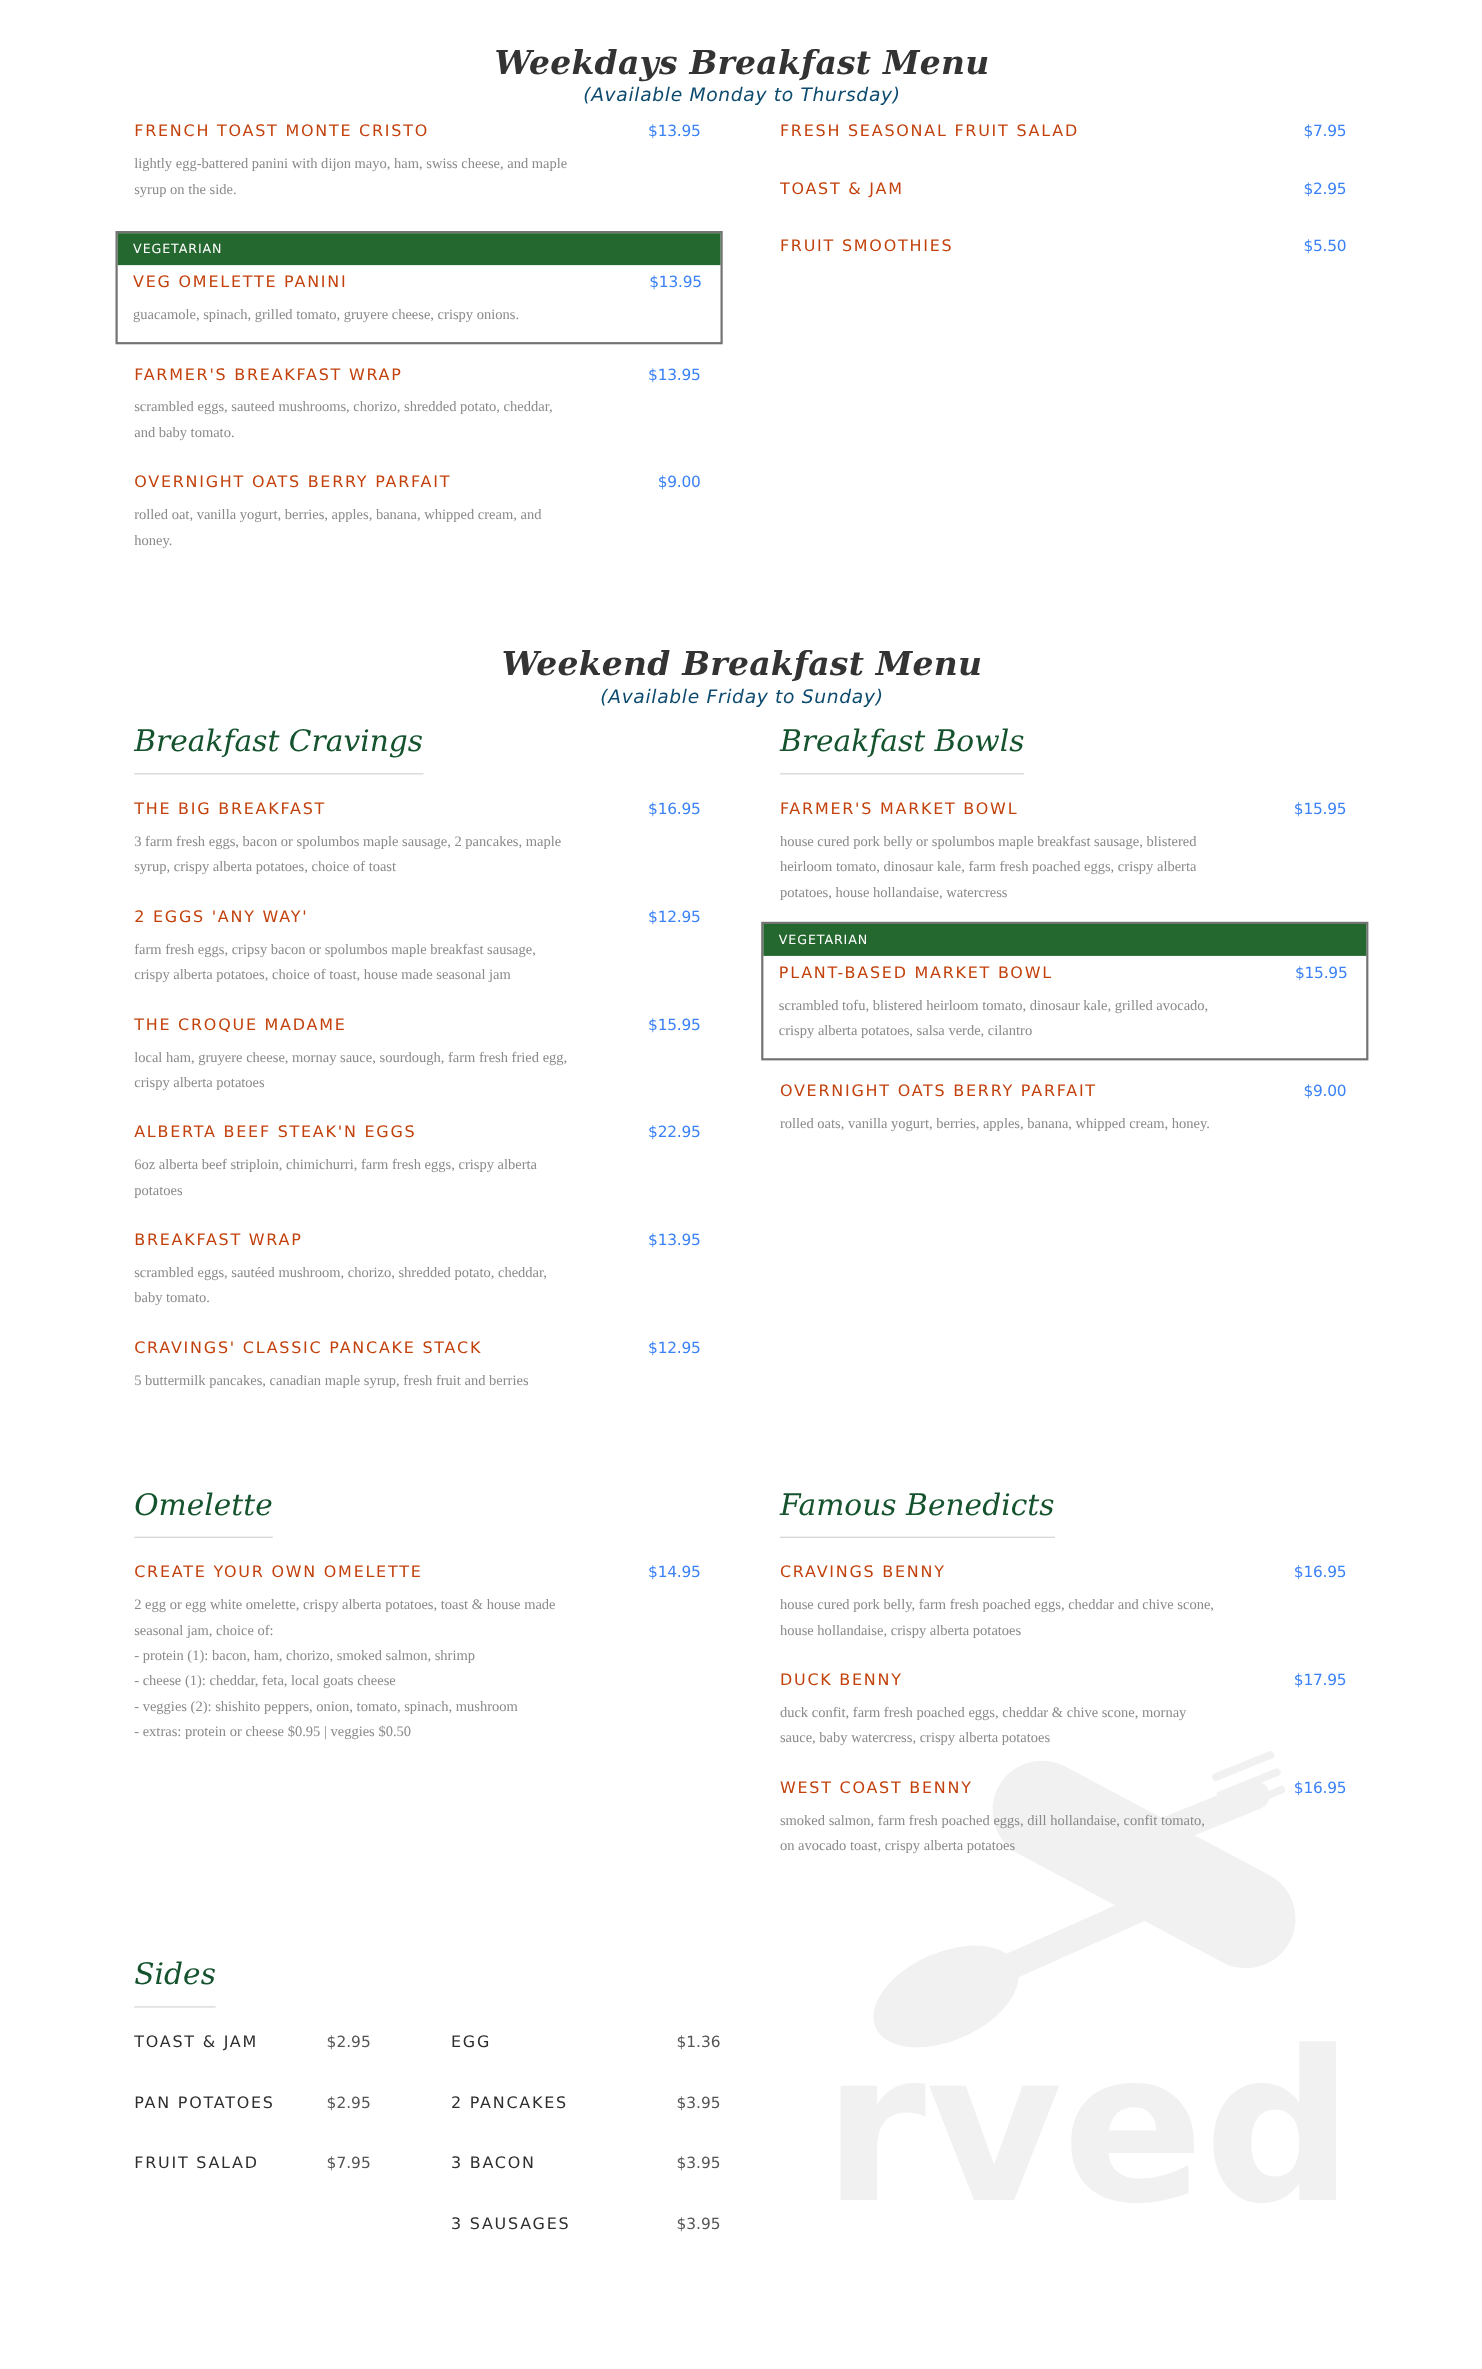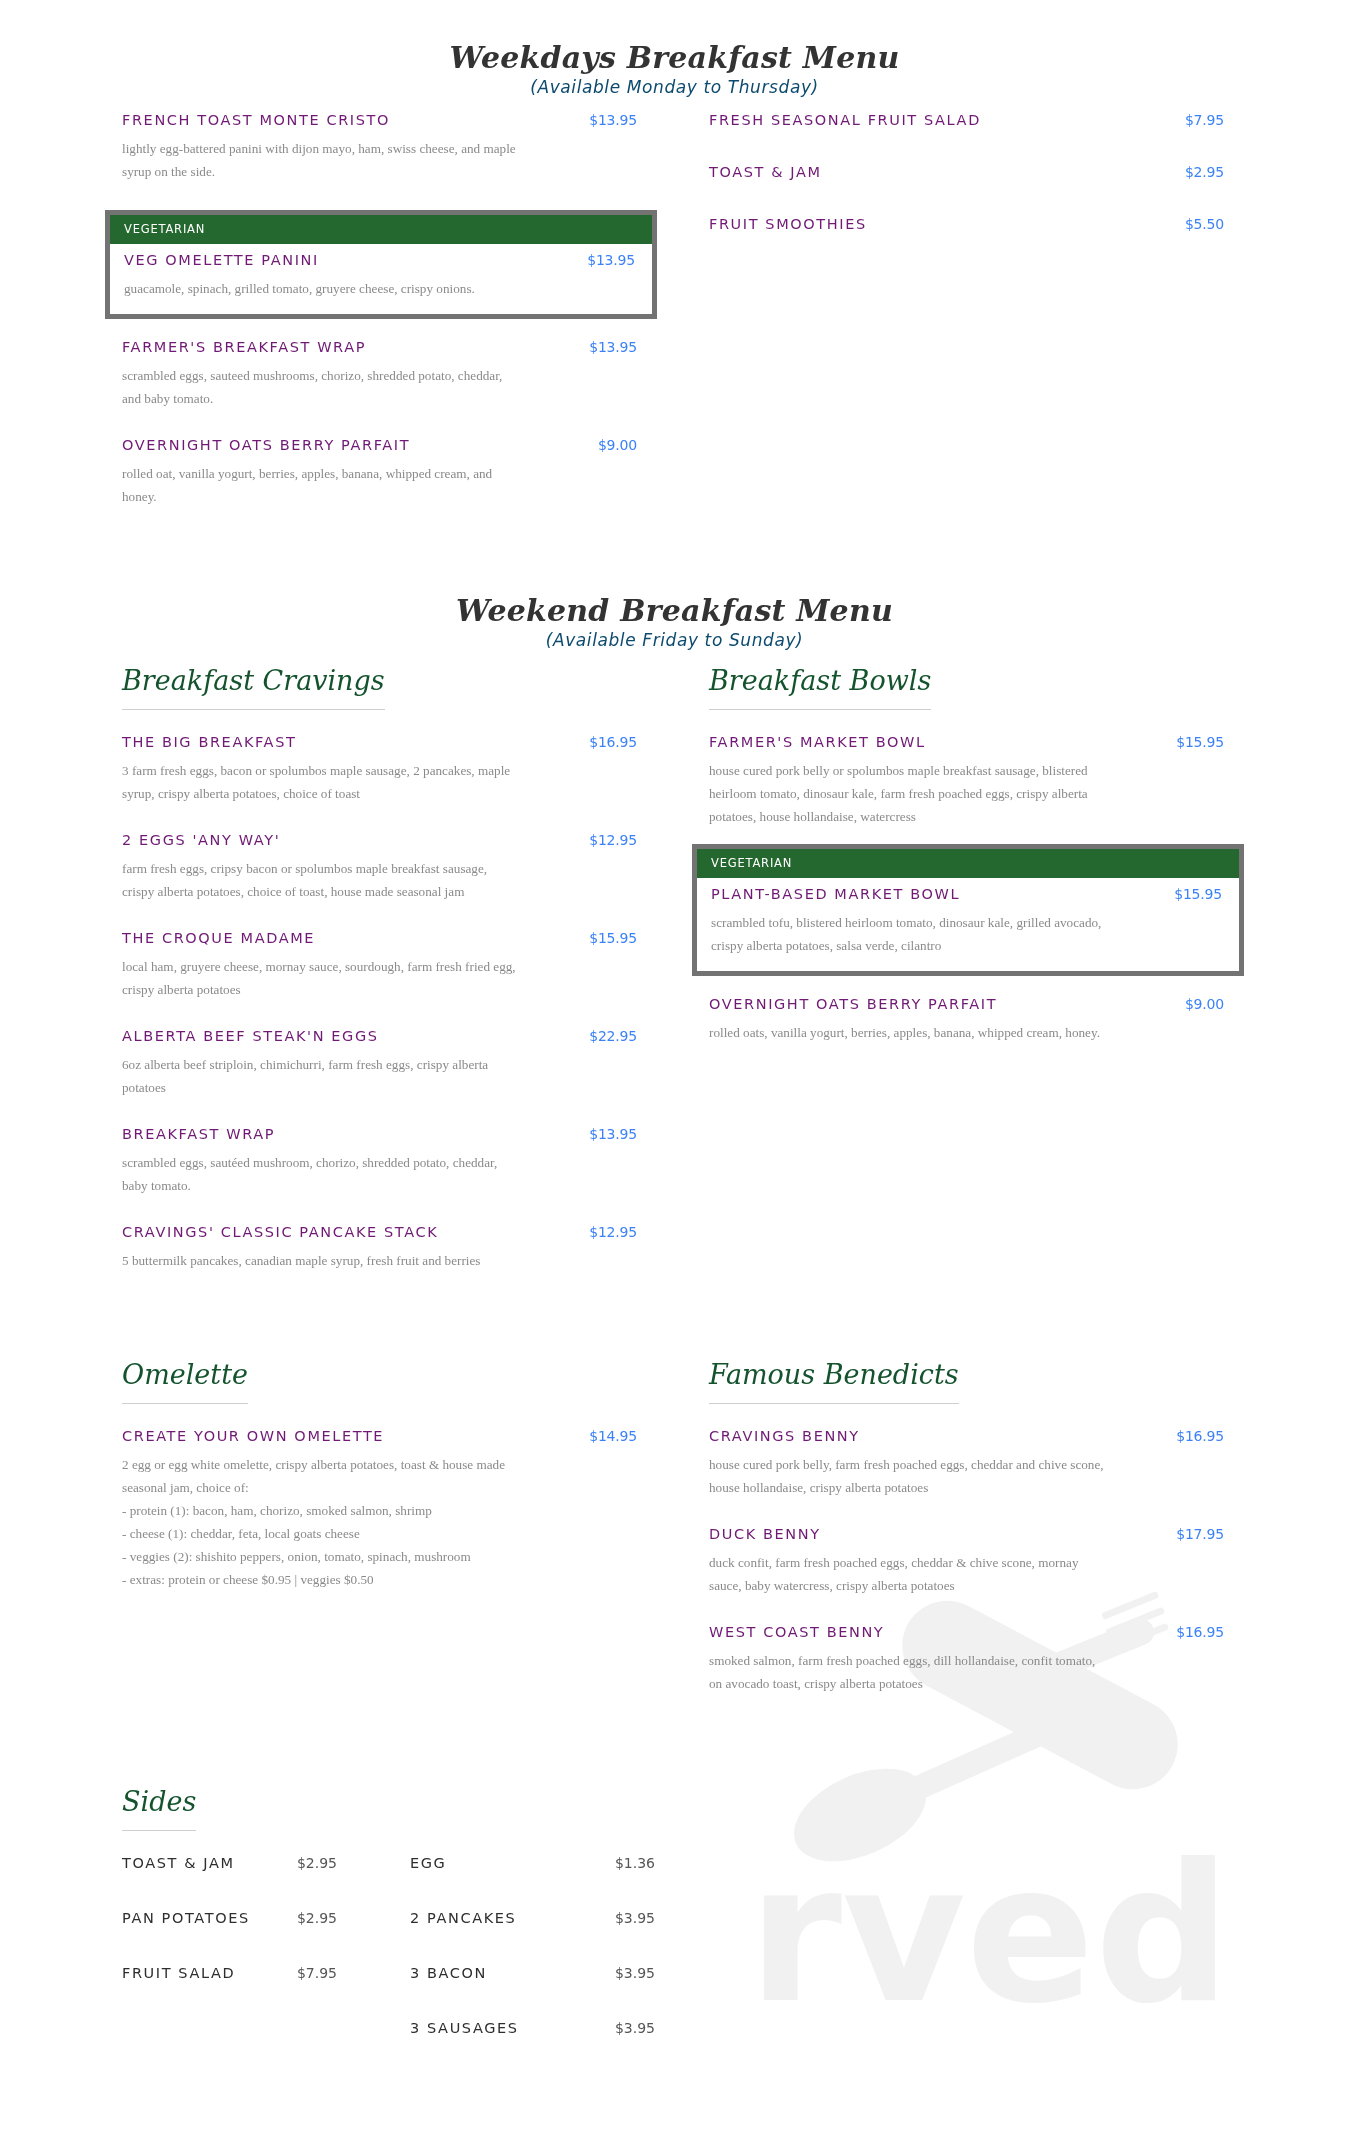--- a/index.html
+++ b/index.html
@@ -12,25 +12,25 @@
   .page { position: relative; z-index: 1; width: 1139px; margin-left: 105px; }
 
   .menu-title { text-align: center; font-family: "DejaVu Serif", serif; font-style: italic; font-size: 30px; color: #333; letter-spacing: 0.2px; line-height: 36px; }
   .menu-sub { text-align: center; font-family: "DejaVu Sans", sans-serif; font-style: italic; font-size: 17px; color: #0c4a6e; line-height: 22px; letter-spacing: 0.6px; }
 
   .cols { display: flex; gap: 35px; }
   .col { width: 552px; }
 
   .item { padding: 0 20px 0 17px; margin-bottom: 27px; }
   .item .row { display: flex; justify-content: space-between; align-items: baseline; }
-  .item .name { font-family: "DejaVu Sans", sans-serif; font-size: 14.5px; letter-spacing: 1.6px; color: #701a75; text-transform: uppercase; }
+  .item .name { font-family: "DejaVu Sans", sans-serif; font-size: 14.5px; letter-spacing: 1.6px; color: #c2410c; text-transform: uppercase; }
   .item .price { font-family: "DejaVu Sans", sans-serif; font-size: 14px; color: #3b82f6; letter-spacing: -0.2px; }
   .item .desc { font-family: Liberation Serif, serif; font-size: 13.2px; color: #8a8a8a; line-height: 23px; margin-top: 9px; width: 400px; white-space: pre-line; }
 
-  .veg { border: 5px solid #737373; margin-bottom: 20px; }
+  .veg { border: 2px solid #737373; margin-bottom: 20px; }
   .veg .banner { background: #25682F; color: #fff; font-family: "DejaVu Sans", sans-serif; font-size: 11.5px; letter-spacing: 0.8px; padding: 7px 0 7px 14px; height: 29px; }
   .veg .item { padding: 8px 17px 14px 14px; margin-bottom: 0; }
 
   .sec-heading { padding-left: 17px; }
   .sec-heading .h { font-family: "DejaVu Serif", serif; font-style: italic; font-size: 27px; color: #14532d; line-height: 36px; display: inline-block; padding-bottom: 10px; border-bottom: 1.5px solid #cfcfcf; }
 
   .sides { padding-left: 17px; display: flex; gap: 0; }
   .sides .scol { width: 270px; }
   .sides .scol.right { width: 245px; margin-left: 18px; }
   .side { display: flex; justify-content: space-between; align-items: baseline; height: 55px; }

